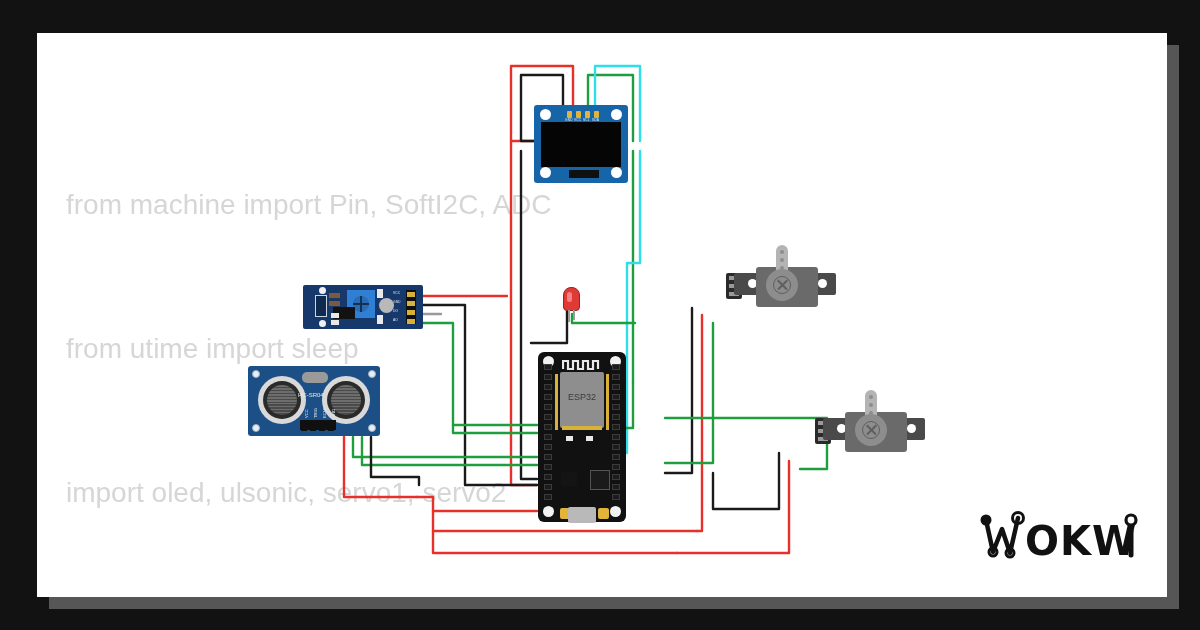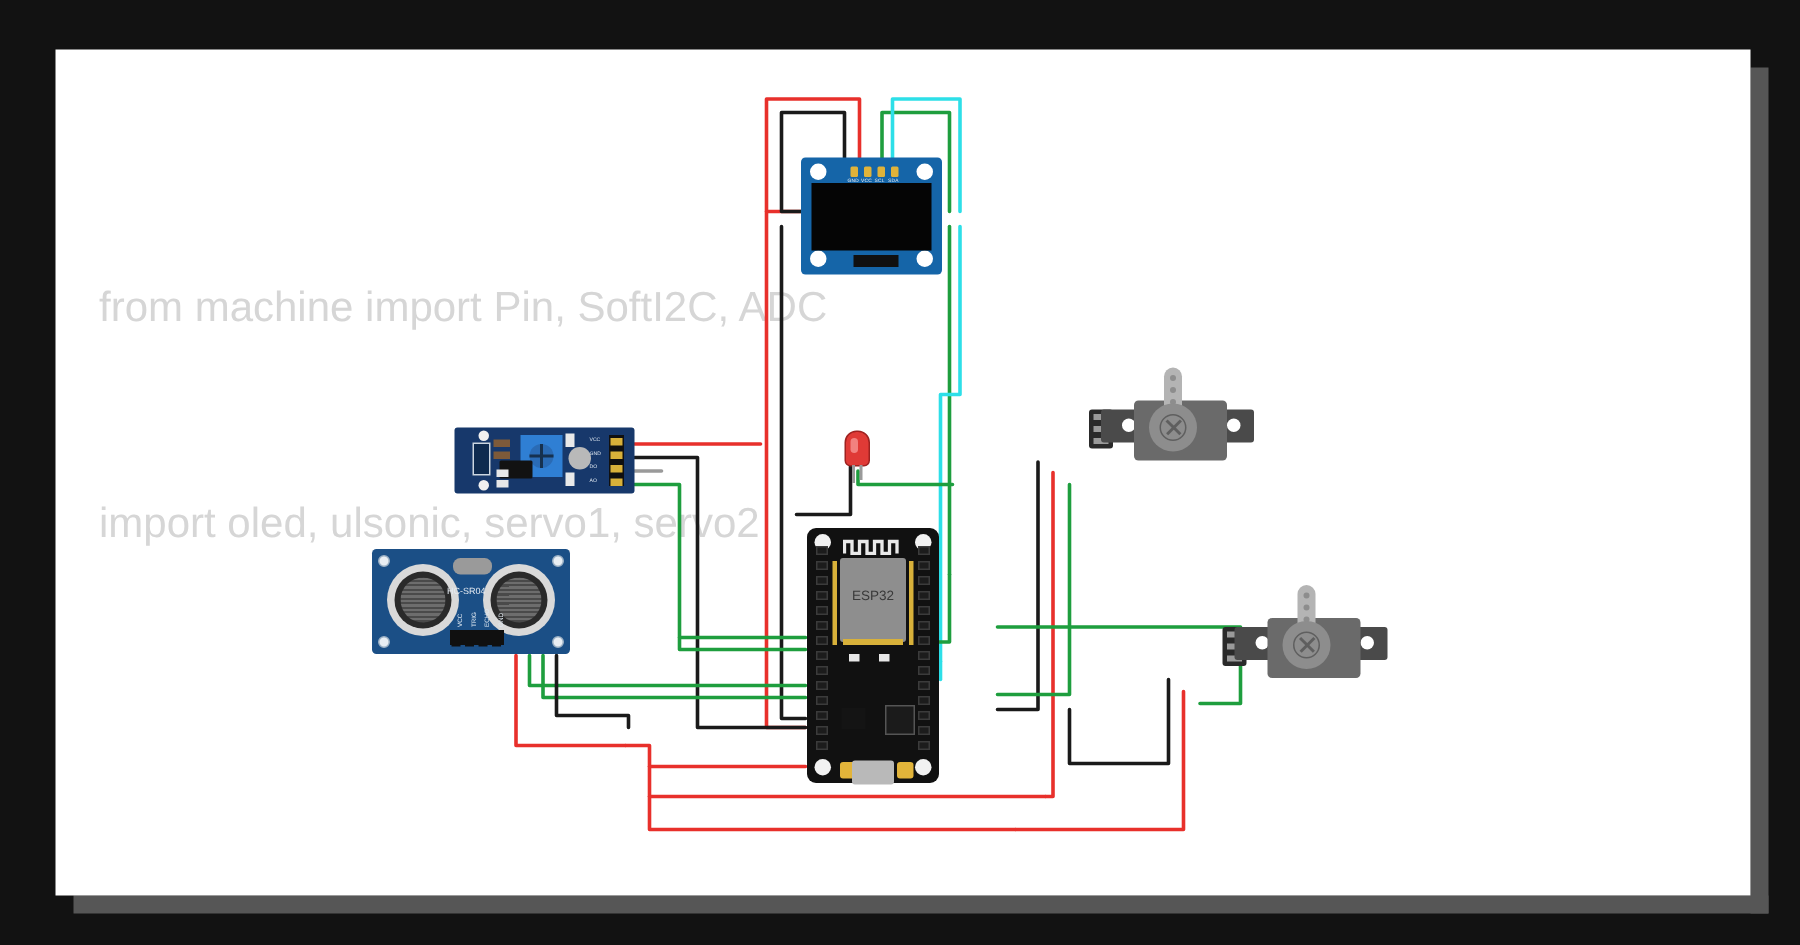--- a/index.html
+++ b/index.html
@@ -126,20 +126,21 @@
 
 <div id="stage">
 
   <div class="shadow-band" style="left:1167px;top:45px;width:12px;height:564px;"></div>
   <div class="shadow-band" style="left:49px;top:597px;width:1130px;height:12px;"></div>
 
   <div id="canvas">
 
     <div id="code">
       <div class="line">from machine import Pin, SoftI2C, ADC</div>
+      <div class="line">from utime import sleep</div>
       <div class="line">import oled, ulsonic, servo1, servo2</div>
       
       
       
       
       
       
       
       
     </div>
@@ -381,17 +382,34 @@
       <div class="sv-horn">
         <i style="top:5px;"></i>
           <i style="top:13px;"></i>
           <i style="top:21px;"></i>
       </div>
       <div class="sv-hub">
           <i></i>
         </div>
     </div>
 
+    <div id="logo">
+      <svg width="170" height="56" viewBox="0 0 170 56">
+        <g fill="#111111">
+
+          <circle cx="7" cy="11" r="5.5"></circle>
+          <circle cx="39" cy="9" r="5.5" fill="none" stroke="#111" stroke-width="3"></circle>
+          <circle cx="14" cy="43" r="4" fill="none" stroke="#111" stroke-width="3"></circle>
+          <circle cx="31" cy="44" r="4" fill="none" stroke="#111" stroke-width="3"></circle>
+          <path d="M7,11 L14,43 L23,20 L31,44 L39,9" fill="none" stroke="#111" stroke-width="4.5" stroke-linecap="round" stroke-linejoin="round"></path>
+        </g>
+        <text x="46" y="46" font-family="DejaVu Sans, sans-serif" font-size="40" font-weight="bold" fill="#111111" letter-spacing="1">OKW</text>
+        <g fill="#111111">
+          <path d="M152,22 L152,46" stroke="#111" stroke-width="5" stroke-linecap="round"></path>
+          <circle cx="152" cy="11" r="5" fill="none" stroke="#111" stroke-width="3.2"></circle>
+        </g>
+      </svg>
+    </div>
 
   </div>
 
 
 </div>
 
 </body></html>

